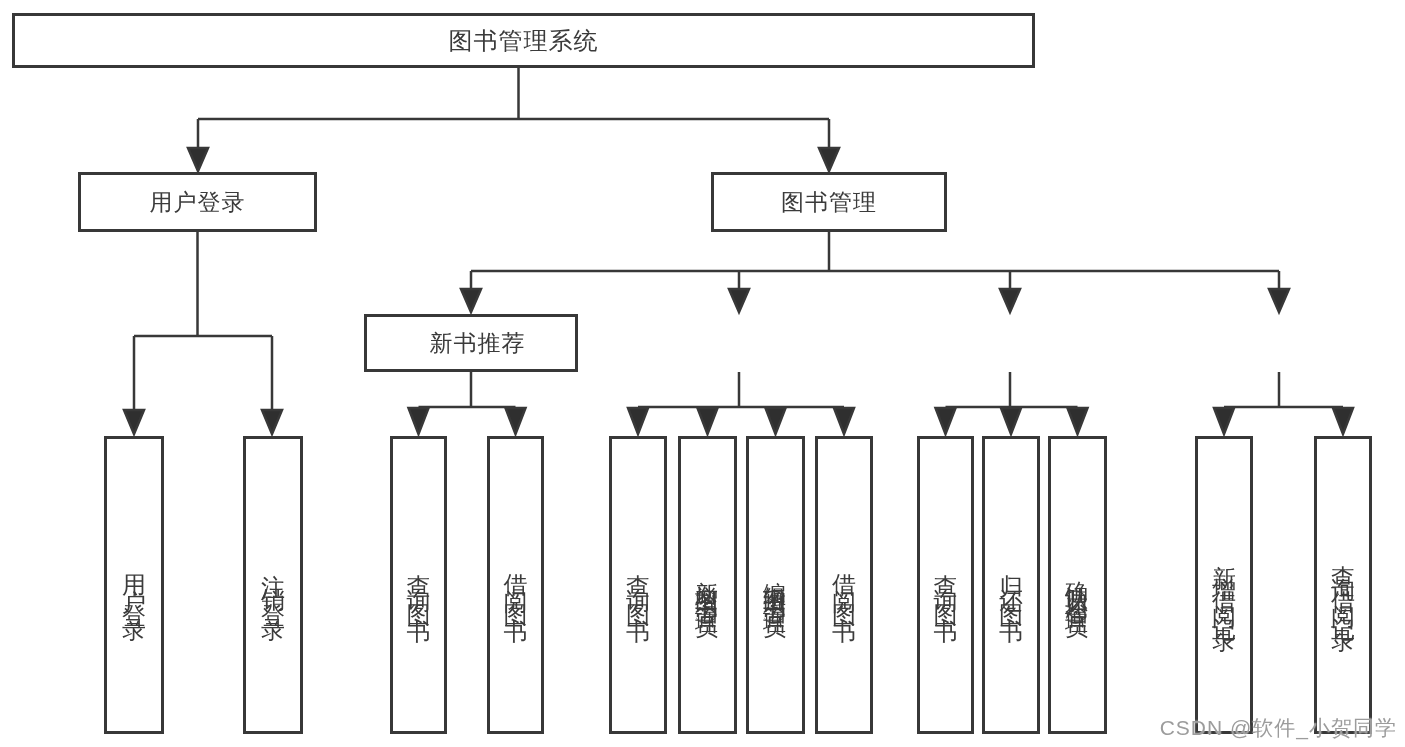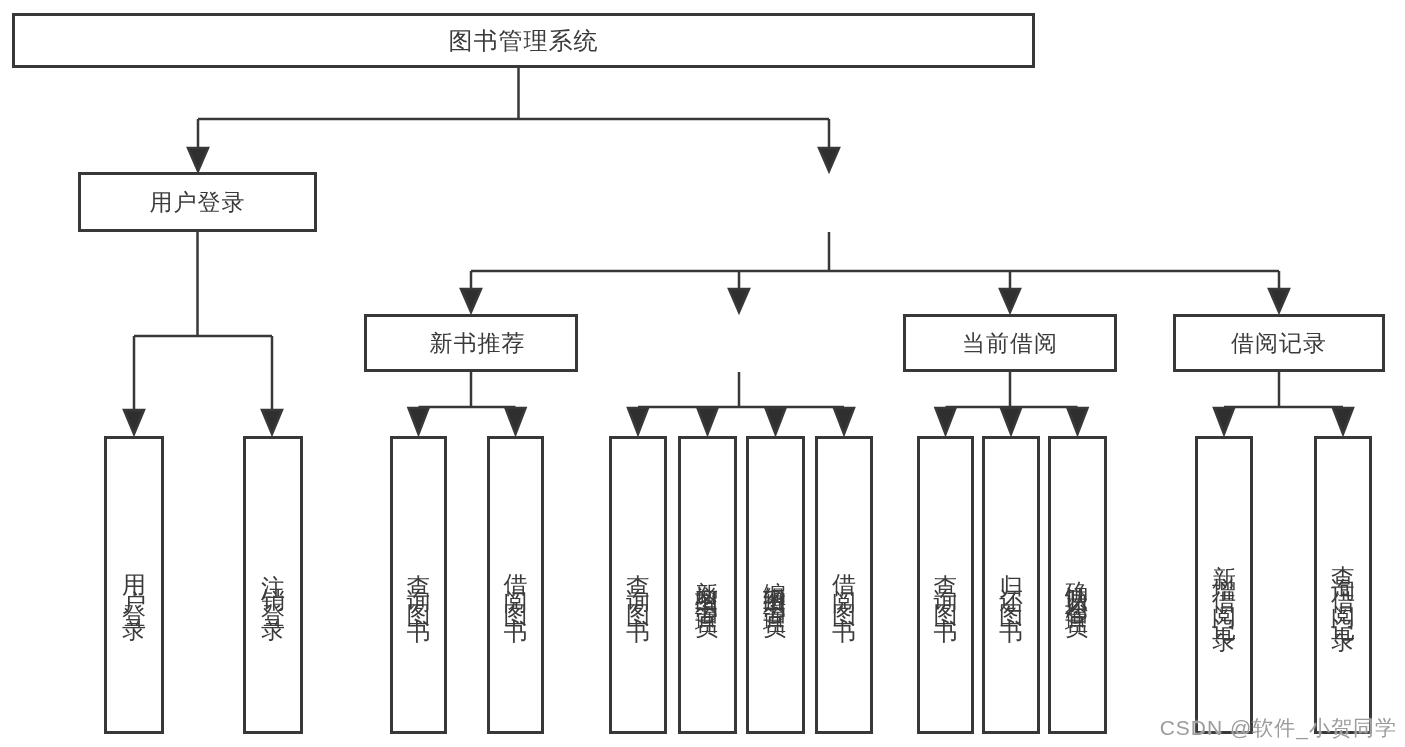--- a/index.html
+++ b/index.html
@@ -96,24 +96,23 @@
     <g stroke="#383838" stroke-width="2.5" fill="#2f2f2f">
       <path fill="none" d="M1279 372 V407 M1224 407 H1343 M1224 407 V412 M1343 407 V412"></path>
       <polygon points="1214,408 1234,408 1224,434"></polygon>
       <polygon points="1333,408 1353,408 1343,434"></polygon>
     </g>
   </svg>
 
   <div class="node" style="left:12px;top:13px;width:1023px;height:55px;font-size:24px;">图书管理系统</div>
 
   <div class="node" style="left:78px;top:172px;width:239px;height:60px;">用户登录</div>
+  <div class="node" style="left:711px;top:172px;width:236px;height:60px;">图书管理</div>
 
   <div class="node" style="left:364px;top:314px;width:214px;height:58px;padding-left:13px;">新书推荐</div>
-  <div class="node" style="left:903px;top:314px;width:214px;height:58px;">当前借阅</div>
-  <div class="node" style="left:1173px;top:314px;width:212px;height:58px;">借阅记录</div>
 
   <div class="leaf v4" style="left:104px;top:436px;width:60px;height:298px;">用户登录</div>
   <div class="leaf v4" style="left:243px;top:436px;width:60px;height:298px;">注销登录</div>
 
   <div class="leaf v4" style="left:390px;top:436px;width:57px;height:298px;">查询图书</div>
   <div class="leaf v4" style="left:487px;top:436px;width:57px;height:298px;">借阅图书</div>
 
   <div class="leaf v4" style="left:609px;top:436px;width:58px;height:298px;">查询图书</div>
   <div class="leaf v9" style="left:678px;top:436px;width:59px;height:298px;">新增图书（管理员）</div>
   <div class="leaf v9" style="left:746px;top:436px;width:59px;height:298px;">编辑图书（管理员）</div>

